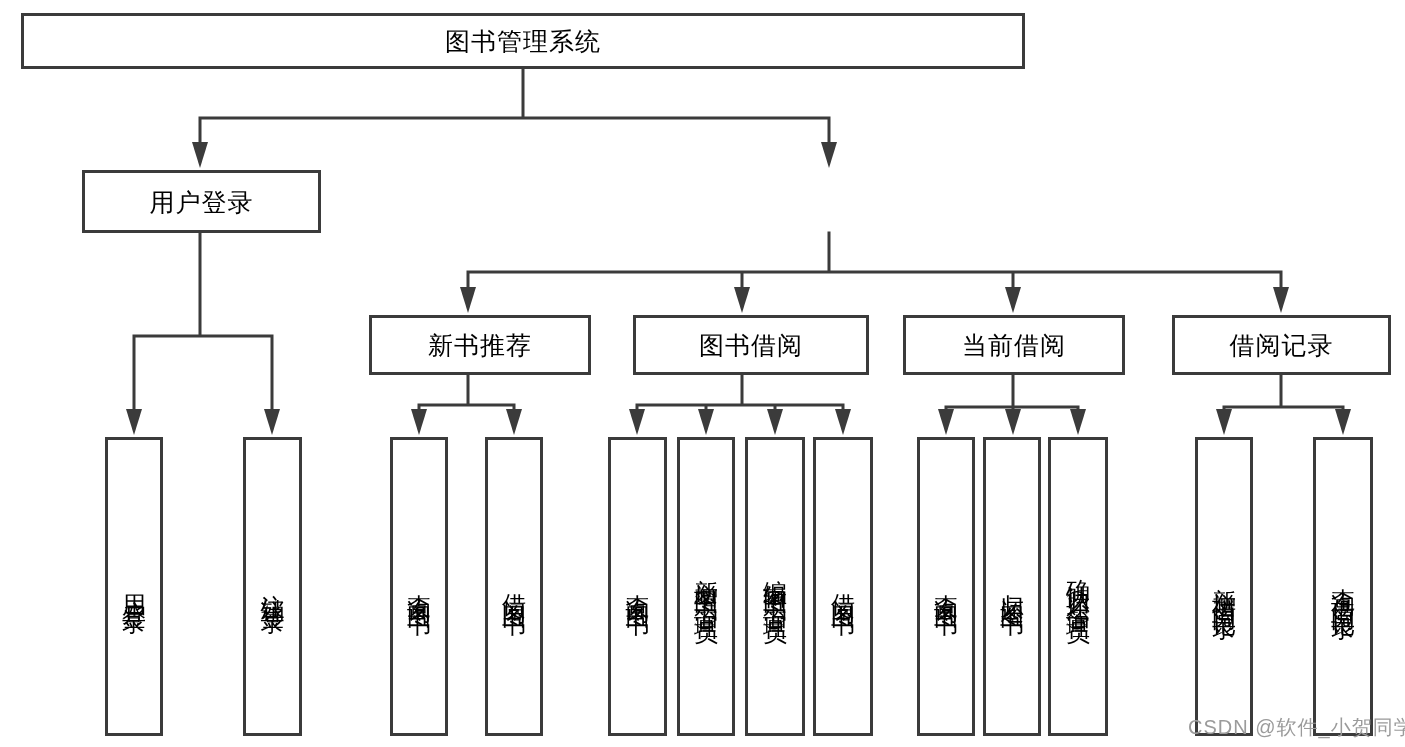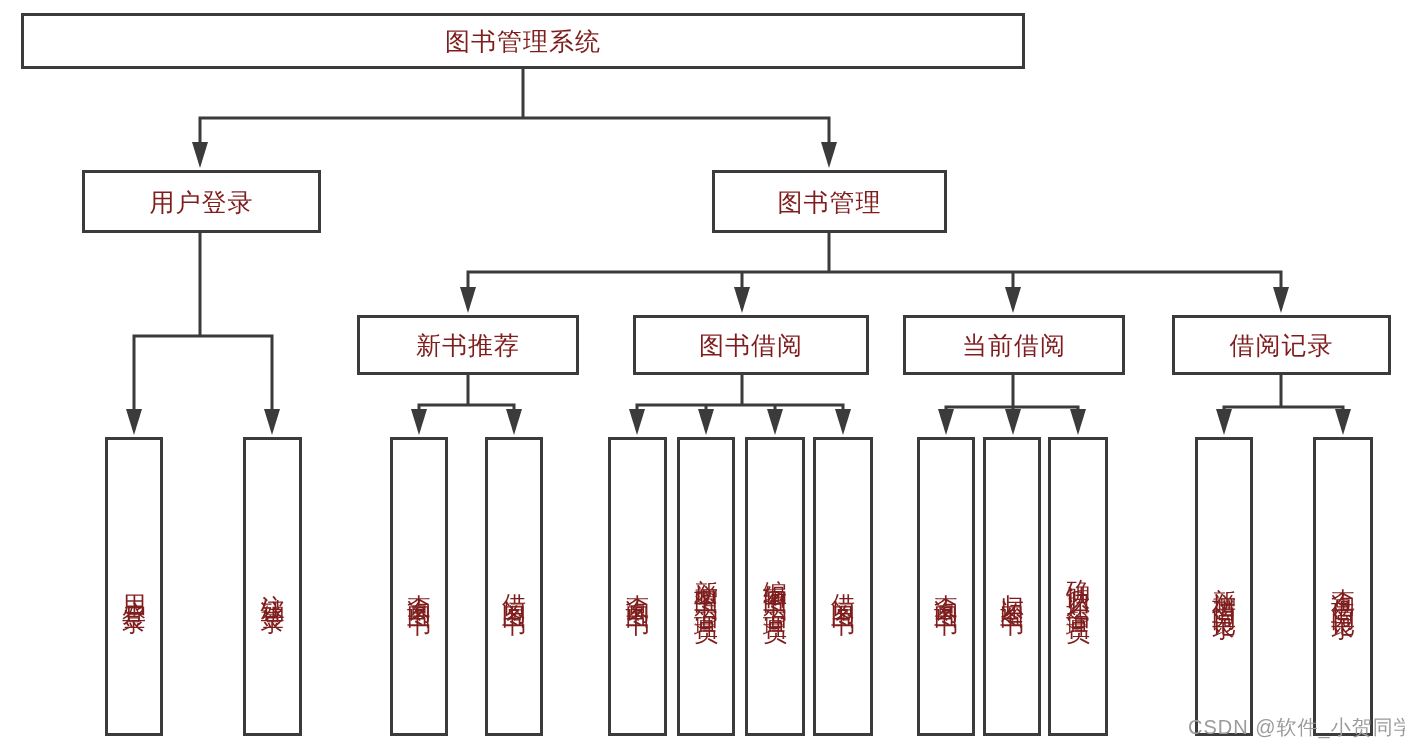--- a/index.html
+++ b/index.html
@@ -18,21 +18,21 @@
     pointer-events: none;
   }
   .node {
     position: absolute;
     box-sizing: border-box;
     border: 3px solid #3b3b3b;
     background: #ffffff;
     display: flex;
     align-items: center;
     justify-content: center;
-    color: #7f1d1d;
+    color: #000000;
   }
   .node .lbl {
     line-height: 1.2;
     white-space: nowrap;
   }
   .h .lbl {
     font-size: 25px;
     letter-spacing: 1px;
   }
   .leaf .lbl {
@@ -98,25 +98,22 @@
     </g>
   </svg>
 
   <div class="node h" style="left:21px; top:13px; width:1004px; height:56px">
     <span class="lbl">图书管理系统</span>
   </div>
 
   <div class="node h" style="left:82px; top:170px; width:239px; height:63px">
     <span class="lbl">用户登录</span>
   </div>
-  <div class="node h" style="left:712px; top:170px; width:235px; height:63px">
-    <span class="lbl">图书管理</span>
-  </div>
 
-  <div class="node h" style="left:357px; top:315px; width:222px; height:60px">
+  <div class="node h" style="left:369px; top:315px; width:222px; height:60px">
     <span class="lbl">新书推荐</span>
   </div>
   <div class="node h" style="left:633px; top:315px; width:236px; height:60px">
     <span class="lbl">图书借阅</span>
   </div>
   <div class="node h" style="left:903px; top:315px; width:222px; height:60px">
     <span class="lbl">当前借阅</span>
   </div>
   <div class="node h" style="left:1172px; top:315px; width:219px; height:60px">
     <span class="lbl">借阅记录</span>

